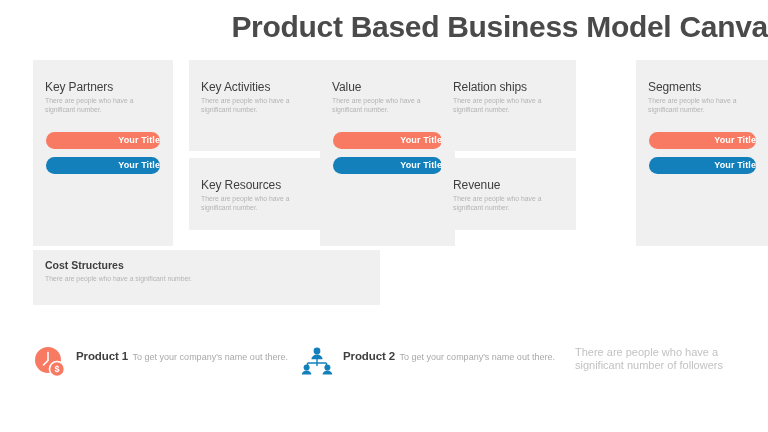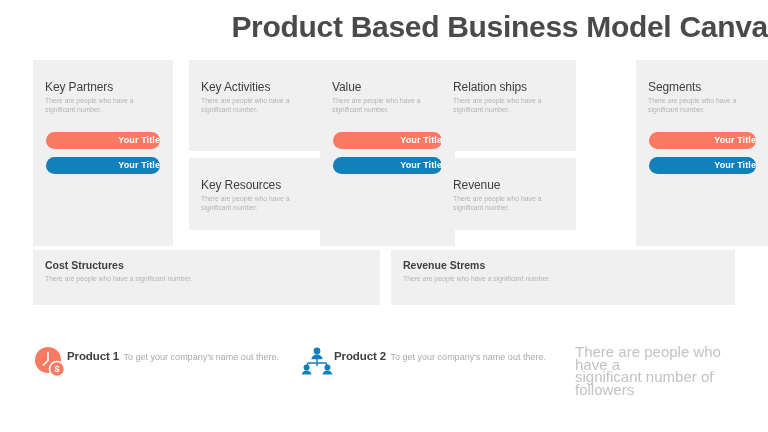--- a/index.html
+++ b/index.html
@@ -144,40 +144,40 @@
     align-items: flex-start;
   }
   .feat-1 { left: 33px; }
   .feat-2 { left: 300px; }
   .feat-icon {
     width: 34px;
     height: 34px;
     flex: 0 0 34px;
     margin-top: 1px;
   }
-  .feat-text { margin-left: 0; padding-top: 2px; }
+  .feat-text { margin-left: 9px; padding-top: 2px; }
   .feat-head {
     font-size: 11.5px;
     font-weight: bold;
     color: #3f3f3f;
     line-height: 15px;
     letter-spacing: -0.1px;
   }
   .feat-sub {
     font-size: 9px;
     color: #a9a9a9;
     line-height: 14px;
     padding-top: 2px;
   }
   .footer-note {
     position: absolute;
     left: 575px;
     top: 6px;
     width: 175px;
-    font-size: 15px;
+    font-size: 11px;
     color: #c2c2c2;
     line-height: 12.5px;
   }
   .footer-note span { display: block; }
 </style>
 </head>
 <body>
 
 <div class="slide">
 
@@ -237,24 +237,20 @@
           <span class="pill coral">Your Title</span>
           <span class="pill blue">Your Title</span>
         </div>
       </div>
     </div>
   </div>
 
   <div class="bars">
     <div class="bar bar-left">
       <div class="bar-head">Cost Structures</div>
-      <div class="bar-sub">There are people who have a significant number.</div>
-    </div>
-    <div class="bar bar-right">
-      <div class="bar-head">Revenue Strems</div>
       <div class="bar-sub">There are people who have a significant number.</div>
     </div>
   </div>
 
   <div class="footer">
 
     <div class="feat feat-1">
       <span class="feat-icon">
         <svg viewBox="0 0 34 34" width="34" height="34" aria-hidden="true">
           <circle cx="15" cy="15" r="13" fill="#f97a62"></circle>

